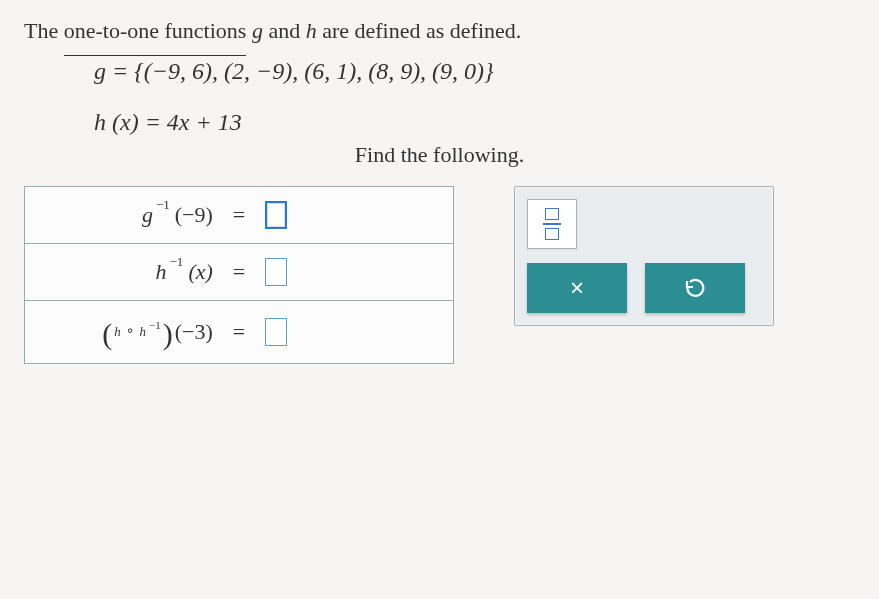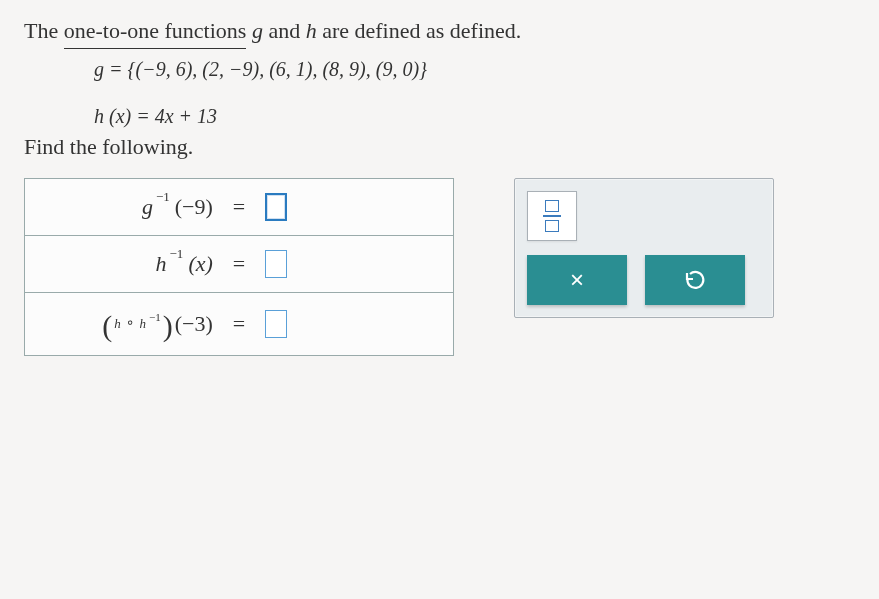--- a/index.html
+++ b/index.html
@@ -8,25 +8,25 @@
       padding: 18px 24px;
       font-family: 'Times New Roman', Georgia, serif;
       font-size: 22px;
       color: #333;
       background: #f6f5f4;
       width: 879px;
       height: 599px;
       overflow: hidden;
     }
     .problem-text { margin-bottom: 10px; }
-    .problem-text .link { border-bottom: 1.5px solid #333; padding-bottom: 5px; }
+    .problem-text .link { border-bottom: 1.5px solid #333; padding-bottom: 12px; }
     .ital { font-style: italic; font-family: 'Times New Roman', serif; }
-    .math-block { margin: 14px 0 14px 70px; font-family: 'Times New Roman', serif; font-size: 20px; }
+    .math-block { margin: 14px 0 14px 70px; font-family: 'Times New Roman', serif; font-size: 24px; }
     .math-block.second { margin-top: 24px; margin-bottom: 2px; }
-    .find { margin-top: 6px; margin-bottom: 18px; }
+    .find { margin-top: 6px; margin-bottom: 18px; text-align: center; }
 
     .bottom-area { display: flex; gap: 60px; align-items: flex-start; margin-top: 10px; }
 
     .answer-table {
       border: 1.5px solid #9aa; width: 430px; background: #fcfcfc;
     }
     .answer-row {
       display: flex; align-items: center; justify-content: center; gap: 12px;
       padding: 14px 18px 14px 18px; position: relative;
       font-family: 'Times New Roman', serif; font-size: 22px;

